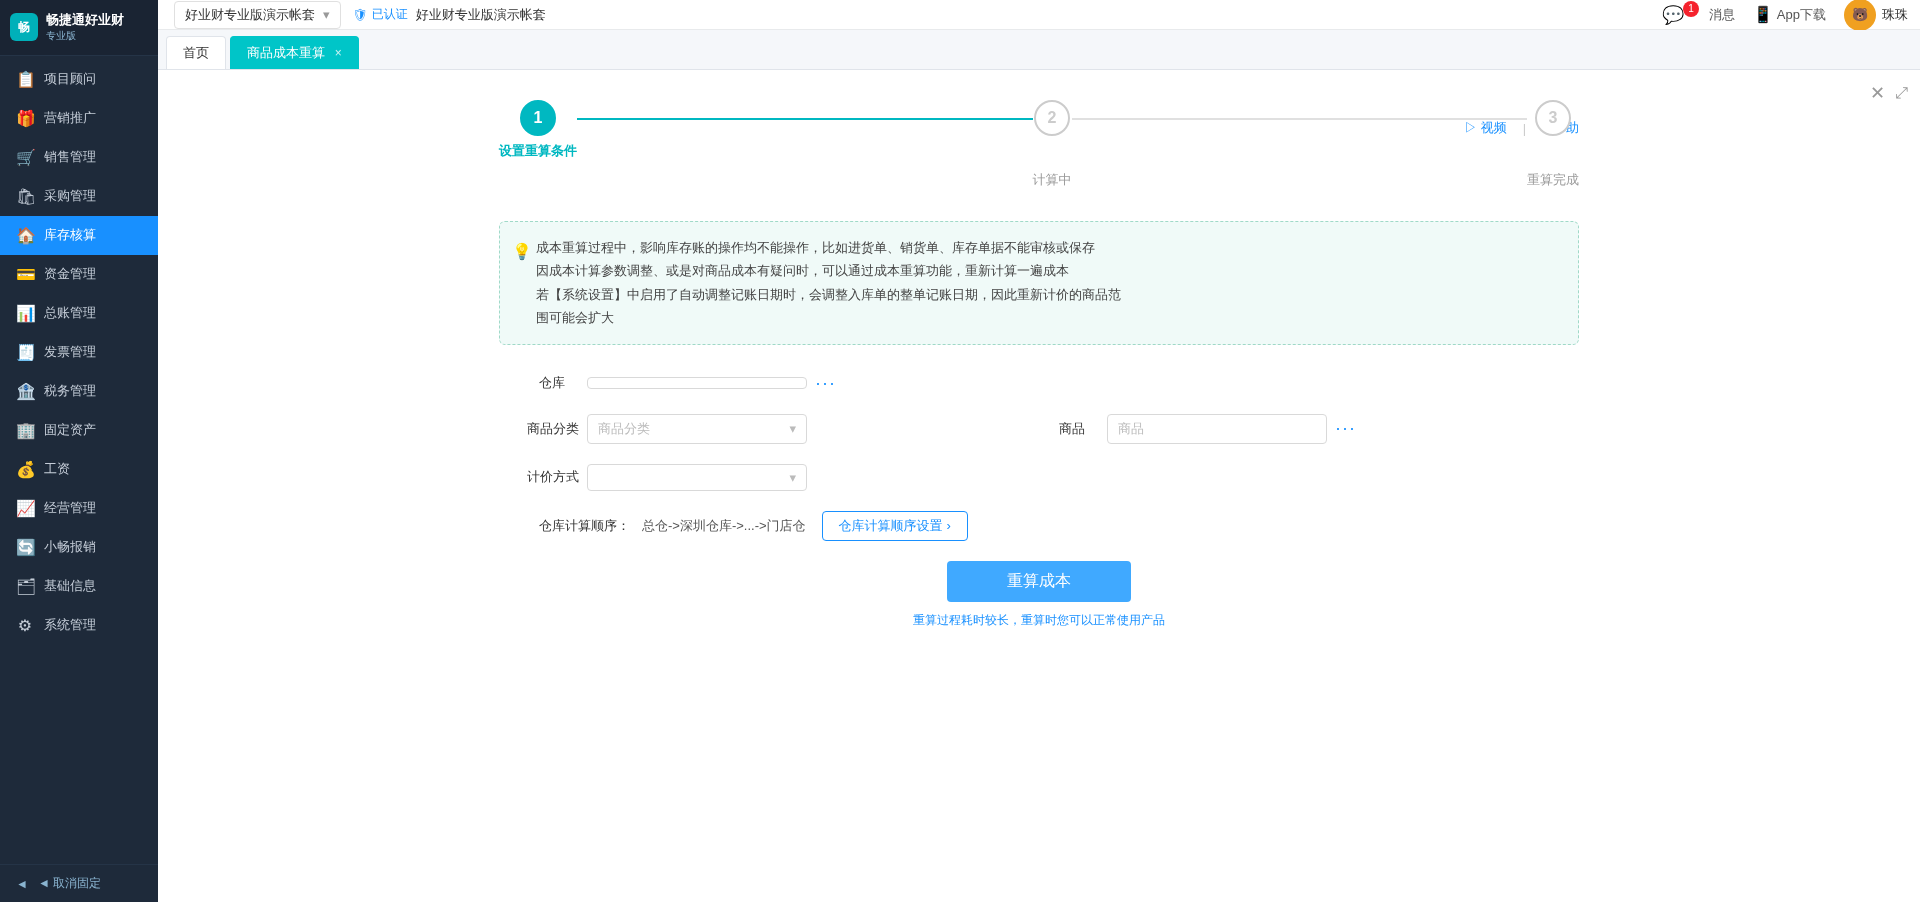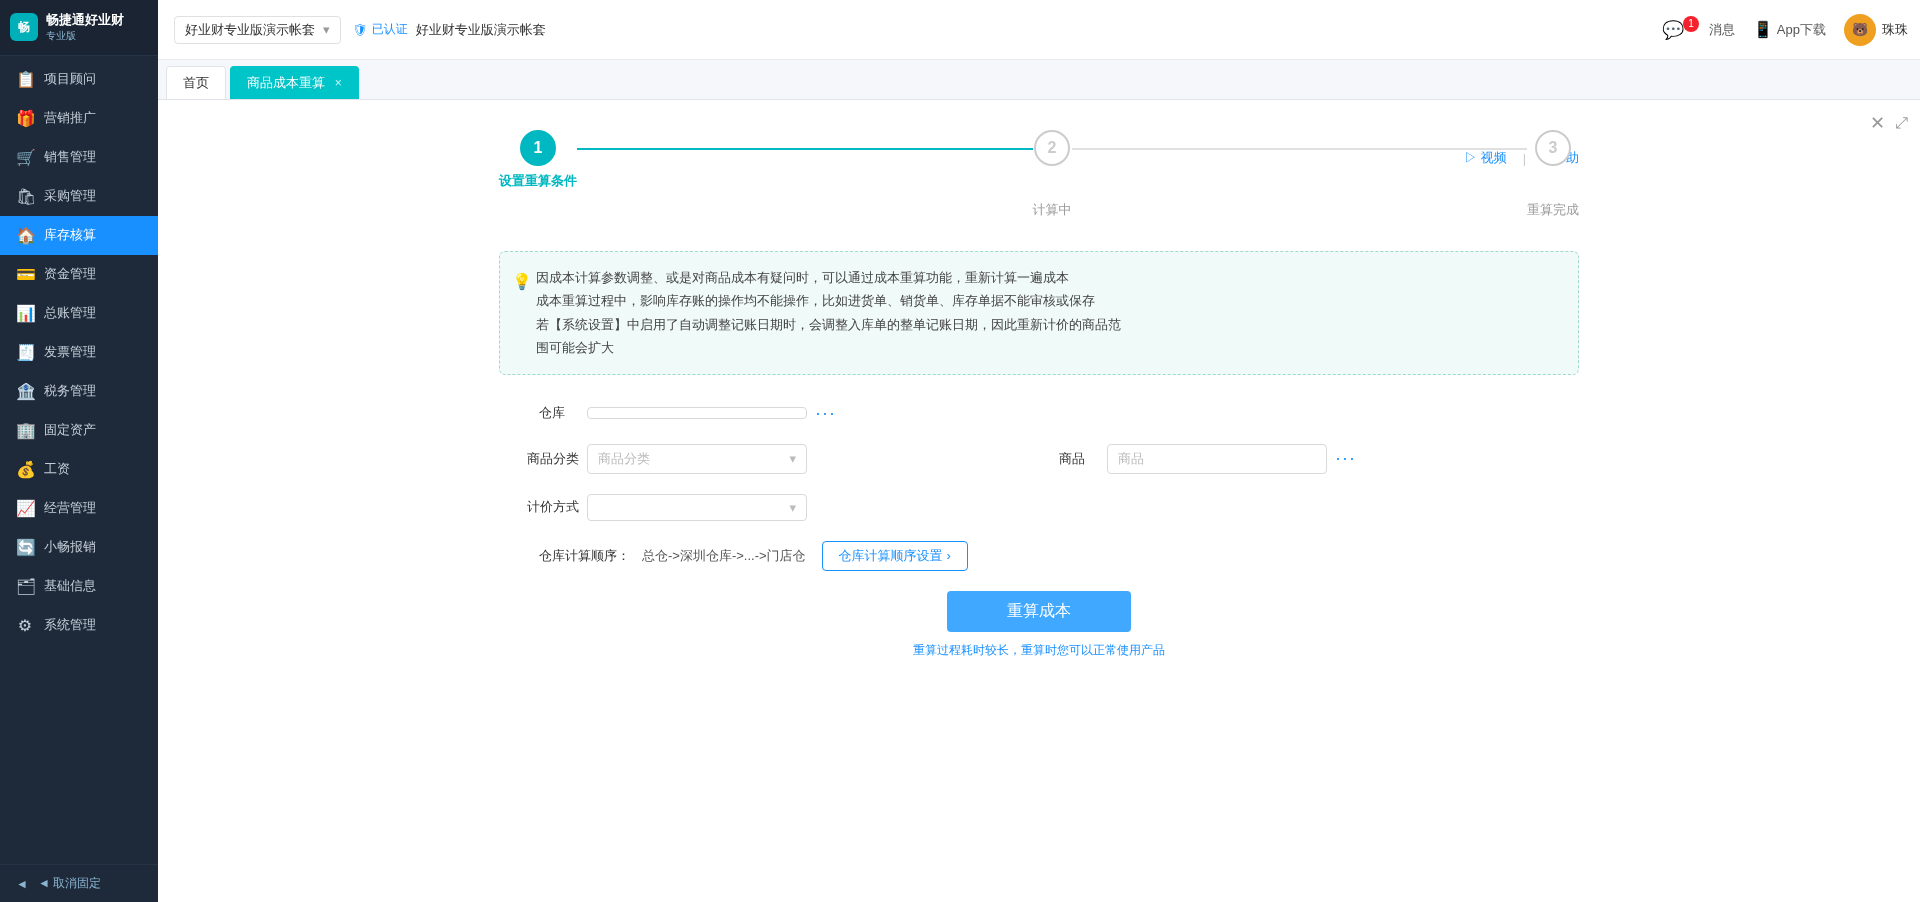--- a/index.html
+++ b/index.html
@@ -62,21 +62,21 @@
       flex: 1;
       display: flex;
       flex-direction: column;
       height: 100%;
       overflow: hidden;
     }
 
     
     .topbar {
       background: #fff;
-      height: 60px;
+      height: 30px;
       display: flex;
       align-items: center;
       padding: 0 12px 0 16px;
       border-bottom: 1px solid #e8eaec;
       flex-shrink: 0;
     }
     .topbar-left {
       display: flex; align-items: center; flex: 1;
     }
     .topbar-account-select {
@@ -449,22 +449,22 @@
           </div>
           <div class="stepper-helper">
             <span>▷ <span>视频</span></span>
             <span style="color:#ccc;">|</span>
             <span>? <span>帮助</span></span>
           </div>
         </div>
 
         <div class="info-box">
           <span class="info-box-icon">💡</span>
+          <div>成本重算过程中，影响库存账的操作均不能操作，比如进货单、销货单、库存单据不能审核或保存</div>
           <div>因成本计算参数调整、或是对商品成本有疑问时，可以通过成本重算功能，重新计算一遍成本</div>
-          <div>成本重算过程中，影响库存账的操作均不能操作，比如进货单、销货单、库存单据不能审核或保存</div>
           <div>若【系统设置】中启用了自动调整记账日期时，会调整入库单的整单记账日期，因此重新计价的商品范</div>
           <div>围可能会扩大</div>
         </div>
 
         <div class="form-row">
           <div class="form-group-right">
             <span class="form-label" style="text-align:left; min-width:40px;">仓库</span>
             <div class="form-input" style="width:220px;">
               <span class="input-text placeholder"></span>
             </div>

